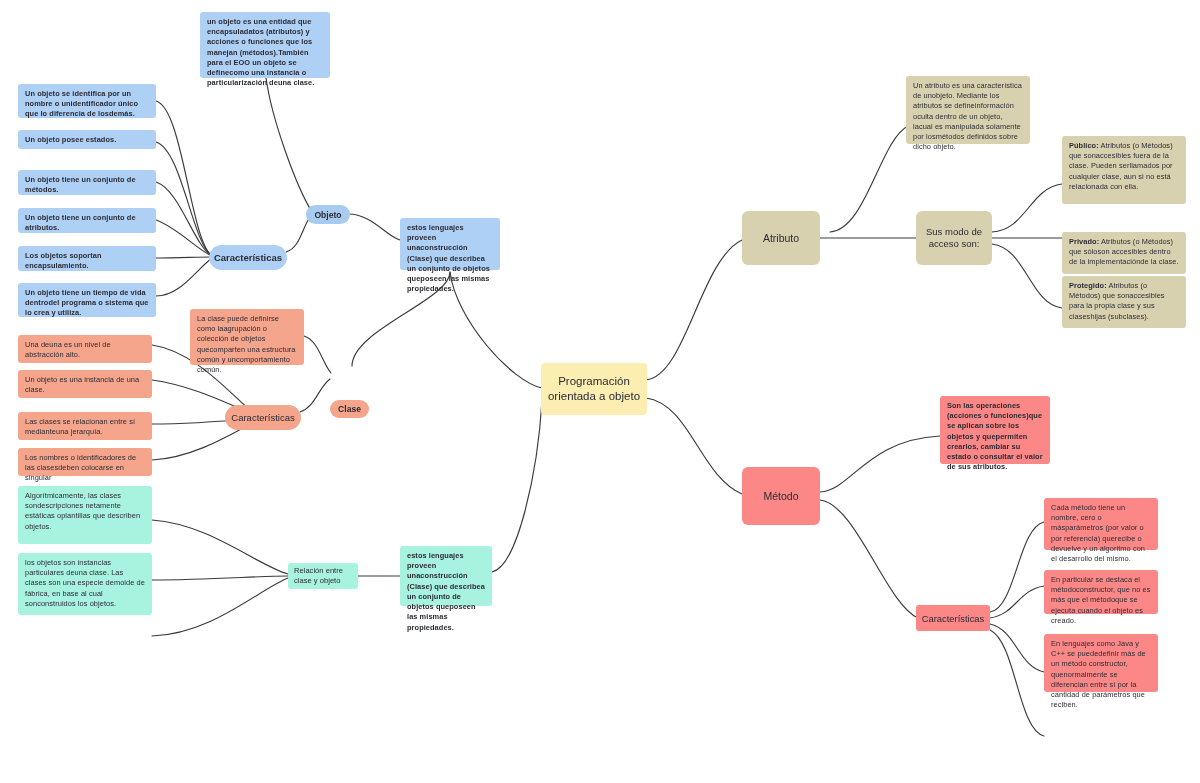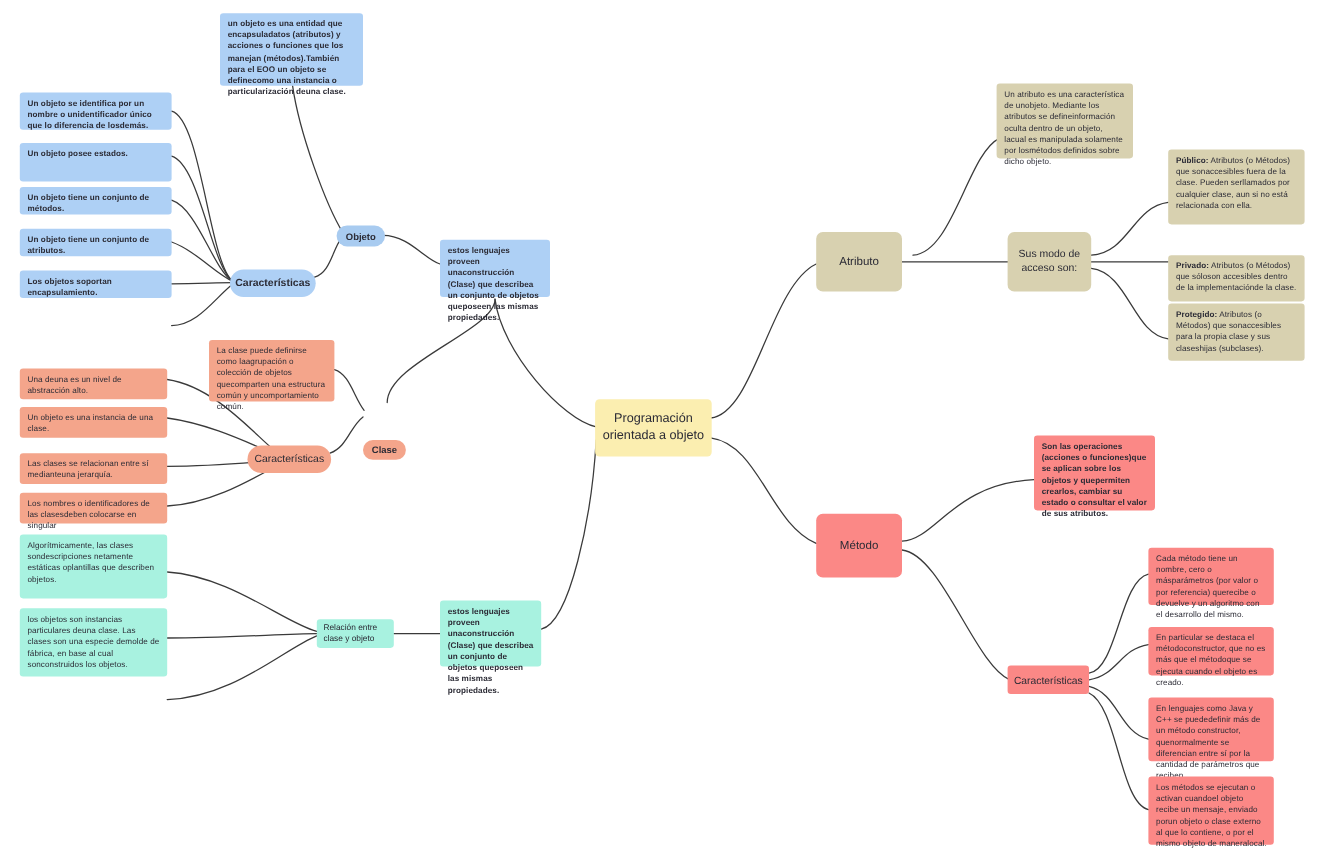--- a/index.html
+++ b/index.html
@@ -140,31 +140,34 @@
     </g>
   </svg>
 
   <div class="node note c-blue" style="left:200px; top:12px; width:130px; height:66px;">
     <span class="txt">un objeto es una entidad que encapsuladatos (atributos) y acciones o funciones que los manejan (métodos).También para el EOO un objeto se definecomo una instancia o particularización deuna clase.</span>
   </div>
 
   <div class="node note c-blue" style="left:18px; top:84px; width:138px; height:34px;">
     <span class="txt">Un objeto se identifica por un nombre o unidentificador único que lo diferencia de losdemás.</span>
   </div>
-  <div class="node note c-blue" style="left:18px; top:130px; width:138px; height:35px;">
+  <div class="node note c-blue" style="left:18px; top:130px; width:138px; height:19px;">
     <span class="txt">Un objeto posee estados.</span>
   </div>
   <div class="node note c-blue" style="left:18px; top:170px; width:138px; height:25px;">
     <span class="txt">Un objeto tiene un conjunto de métodos.</span>
   </div>
   <div class="node note c-blue" style="left:18px; top:208px; width:138px; height:25px;">
     <span class="txt">Un objeto tiene un conjunto de atributos.</span>
   </div>
   <div class="node note c-blue" style="left:18px; top:246px; width:138px; height:25px;">
     <span class="txt">Los objetos soportan encapsulamiento.</span>
+  </div>
+  <div class="node note c-blue" style="left:18px; top:283px; width:138px; height:34px;">
+    <span class="txt">Un objeto tiene un tiempo de vida dentrodel programa o sistema que lo crea y utiliza.</span>
   </div>
 
   <div class="node pill c-blue" style="left:209px; top:245px; width:78px; height:25px;">
     <span>Características</span>
   </div>
 
   <div class="node pill c-blue-st bold-note" style="left:306px; top:205px; width:44px; height:19px; font-size:8.6px;">
     <span>Objeto</span>
   </div>
 
@@ -264,17 +267,14 @@
 
   <div class="node note c-red" style="left:1044px; top:498px; width:114px; height:52px;">
     <span class="txt">Cada método tiene un nombre, cero o másparámetros (por valor o por referencia) querecibe o devuelve y un algoritmo con el desarrollo del mismo.</span>
   </div>
   <div class="node note c-red" style="left:1044px; top:570px; width:114px; height:44px;">
     <span class="txt">En particular se destaca el métodoconstructor, que no es más que el métodoque se ejecuta cuando el objeto es creado.</span>
   </div>
   <div class="node note c-red" style="left:1044px; top:634px; width:114px; height:58px;">
     <span class="txt">En lenguajes como Java y C++ se puededefinir más de un método constructor, quenormalmente se diferencian entre sí  por la cantidad de parámetros que reciben.</span>
   </div>
-  <div class="node note c-red" style="left:1044px; top:706px; width:114px; height:62px;">
-    <span class="txt">Los métodos se ejecutan o activan cuandoel objeto recibe un mensaje, enviado porun objeto o clase externo al que lo  contiene, o por el mismo objeto de maneralocal.</span>
-  </div>
 
 </div>
 
 </body></html>

